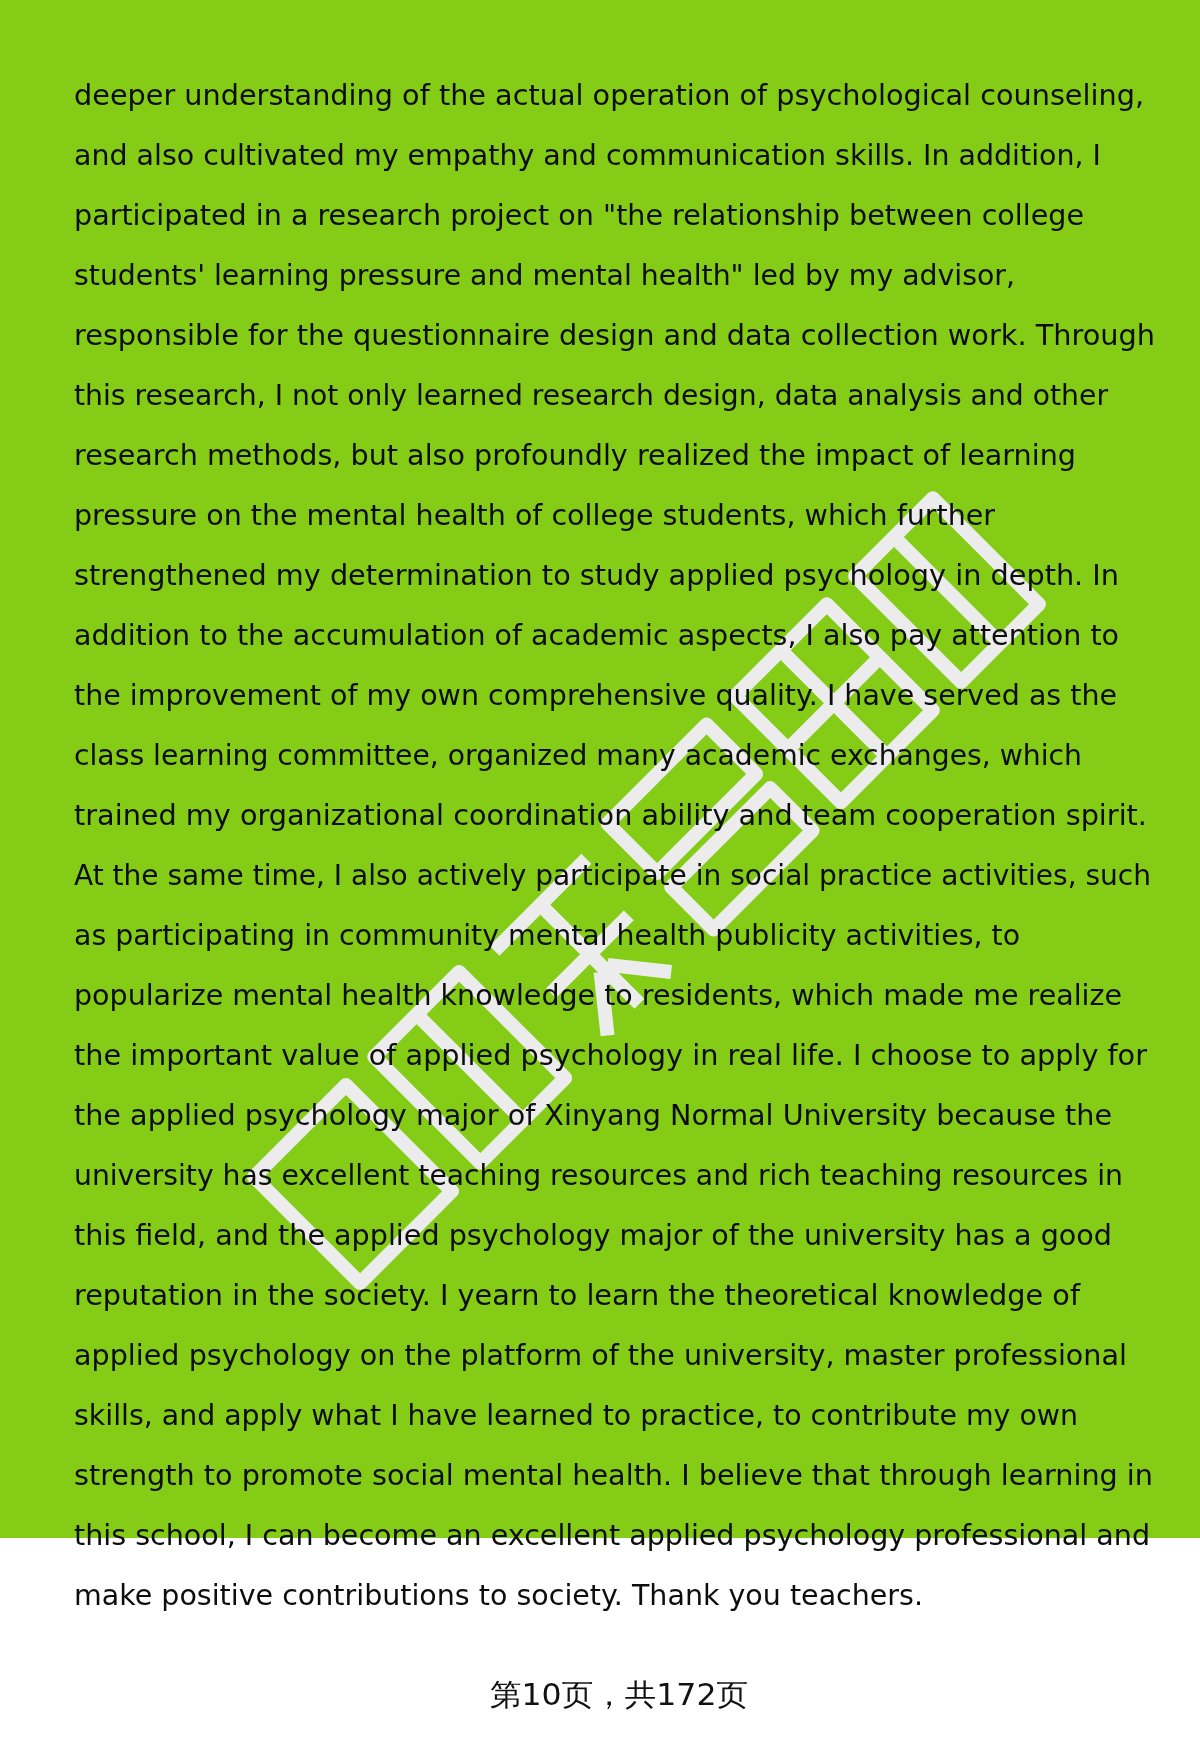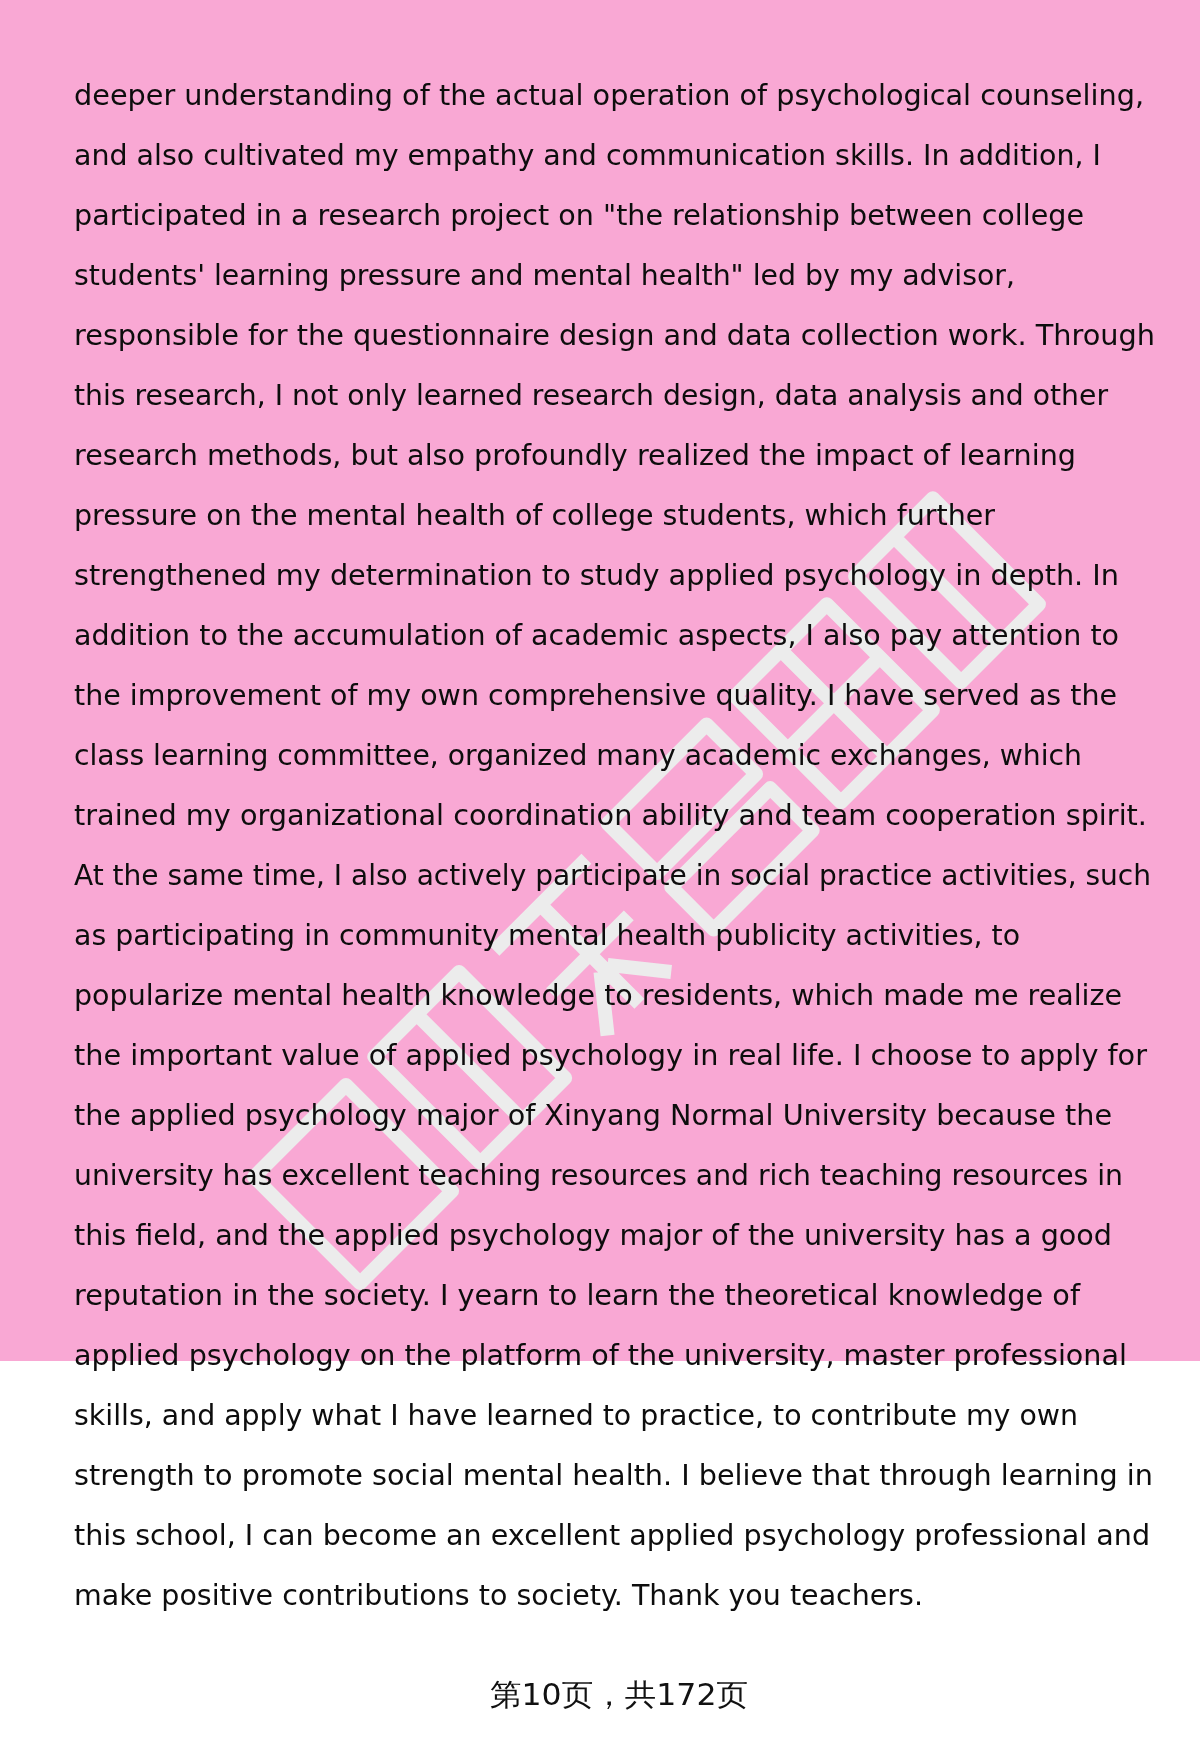--- a/index.html
+++ b/index.html
@@ -1,17 +1,17 @@
 <!DOCTYPE html>
 <html><head>
 <meta charset="utf-8">
 <style>
   html, body { margin: 0; padding: 0; background: #ffffff; }
   body { width: 1200px; height: 1755px; position: relative; overflow: hidden; }
-  .page { position: absolute; left: 0; top: 0; width: 1200px; height: 1361px; background: #f9a8d4; }
+  .page { position: absolute; left: 0; top: 0; width: 1200px; height: 1538px; background: #84cc16; }
   .watermark { position: absolute; left: 220px; top: 430px; width: 860px; height: 900px; pointer-events: none; }
   svg.text-layer { position: absolute; left: 0; top: 0; width: 1200px; height: 1755px; }
   svg.text-layer text.body-line { font-family: "DejaVu Sans", sans-serif; font-size: 29px; fill: #0d0d0d; }
   svg.text-layer text.footer { font-family: "DejaVu Sans", sans-serif; font-size: 30px; fill: #111111; }
 </style>
 </head>
 <body>
 
 <div class="page">
 

